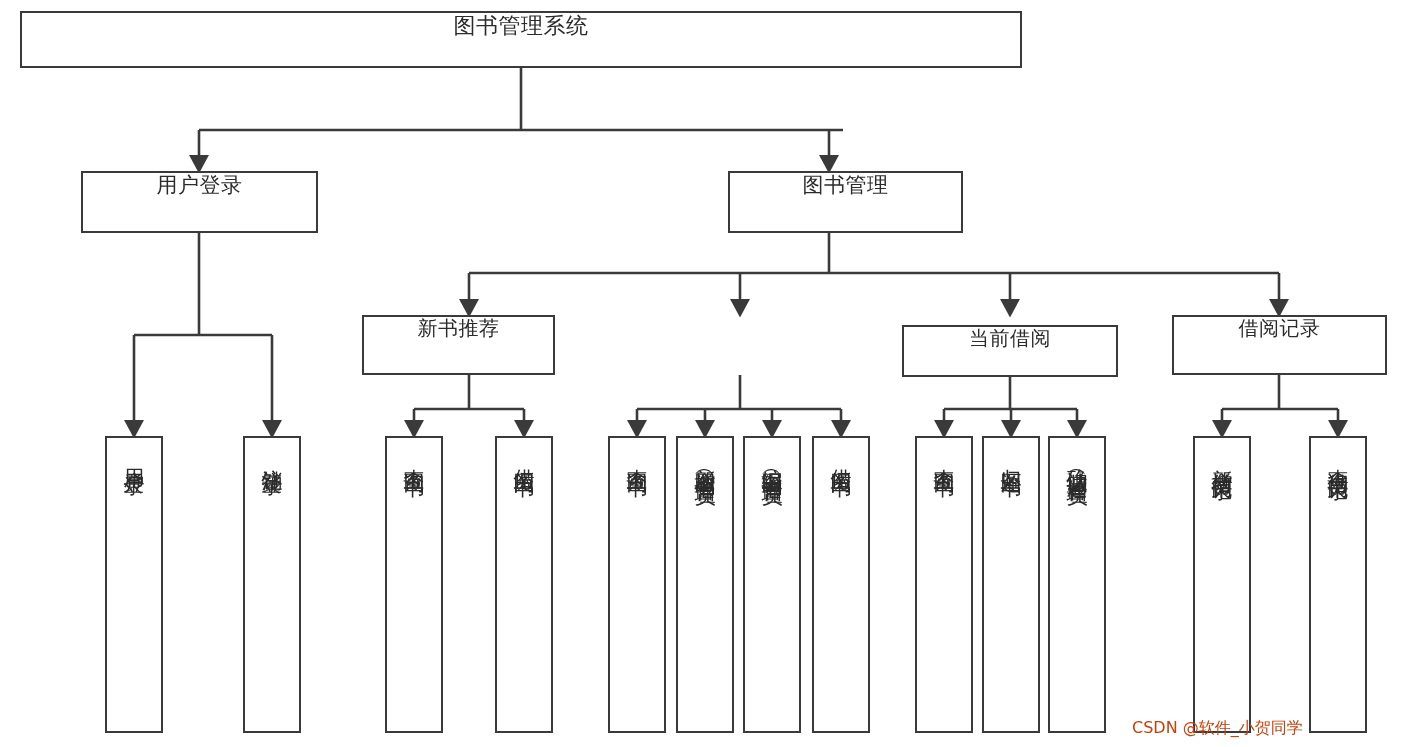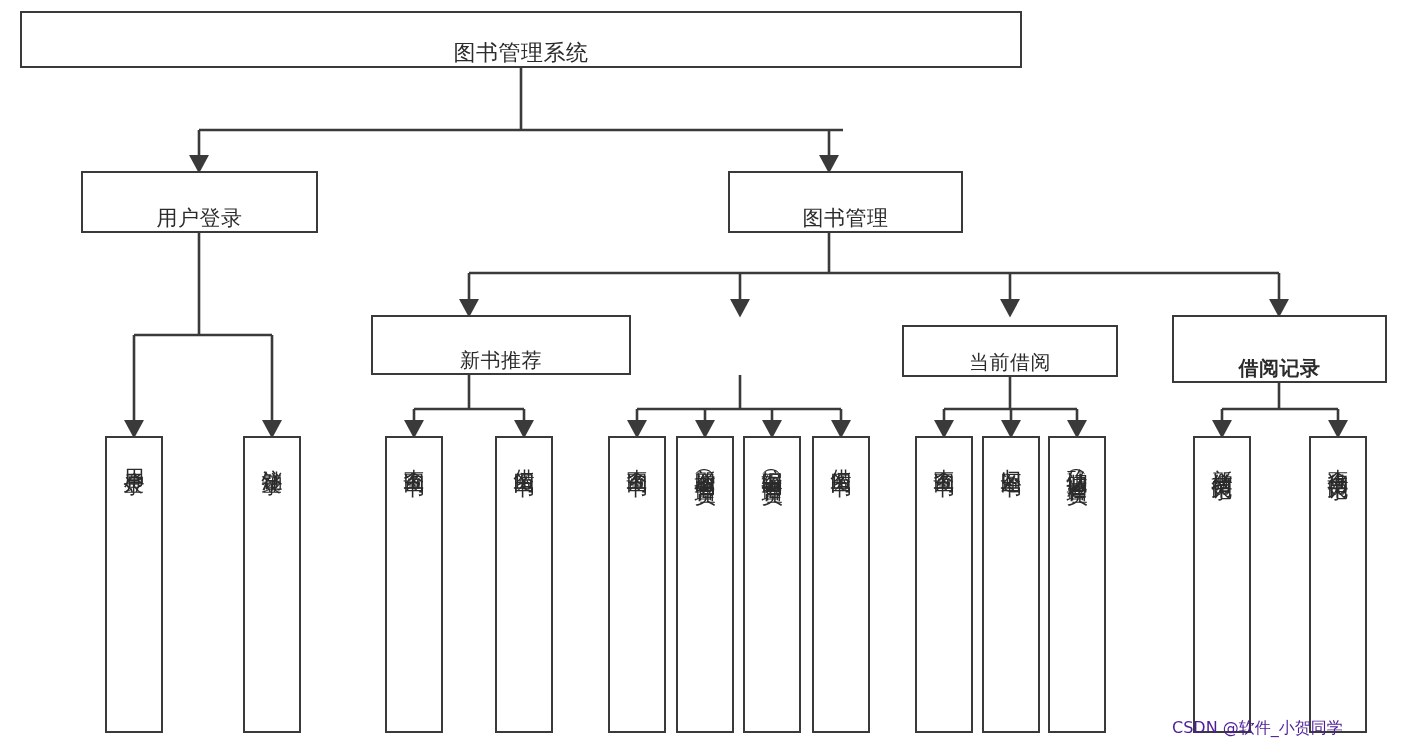--- a/index.html
+++ b/index.html
@@ -24,21 +24,21 @@
     top: 0;
     width: 1405px;
     height: 747px;
   }
   .node {
     position: absolute;
     box-sizing: border-box;
     background: #ffffff;
     border: 2.2px solid #3a3a3a;
     display: flex;
-    align-items: flex-end;
+    align-items: flex-start;
     justify-content: center;
     z-index: 2;
   }
   .node-label {
     color: #2b2b2b;
     letter-spacing: 0.5px;
     line-height: 1.18;
     white-space: nowrap;
   }
   .node-root .node-label {
@@ -59,24 +59,24 @@
     font-size: 21px;
     writing-mode: vertical-rl;
     text-orientation: upright;
     letter-spacing: 2.5px;
     line-height: 1.05;
     white-space: nowrap;
     text-align: left;
   }
   .watermark {
     position: absolute;
-    left: 1172px;
+    left: 1132px;
     top: 718px;
     font-size: 16px;
-    color: #4c1d95;
+    color: #c2410c;
     white-space: nowrap;
     z-index: 5;
     font-family: "DejaVu Sans", "Liberation Sans", sans-serif;
   }
 </style>
 </head>
 <body>
 
 <div id="diagram-root">
 
@@ -136,30 +136,30 @@
   </div>
 
   <div class="node node-l2" style="left:81px; top:171px; width:237px; height:62px;">
     <span class="node-label">用户登录</span>
   </div>
 
   <div class="node node-l2" style="left:712px; top:171px; width:235px; height:62px;margin-left:16px;">
     <span class="node-label">图书管理</span>
   </div>
 
-  <div class="node node-l3" style="left:362px; top:315px; width:260px; height:60px;margin-left:9px;">
+  <div class="node node-l3" style="left:362px; top:315px; width:193px; height:60px;">
     <span class="node-label">新书推荐</span>
   </div>
 
 
   <div class="node node-l3" style="left:902px; top:325px; width:216px; height:52px;">
     <span class="node-label">当前借阅</span>
   </div>
 
-  <div class="node node-l3" style="left:1172px; top:315px; width:215px; height:68px;font-weight:bold;">
+  <div class="node node-l3" style="left:1172px; top:315px; width:215px; height:60px;">
     <span class="node-label">借阅记录</span>
   </div>
 
   <div class="node node-leaf" style="left:105px; top:436px; width:58px; height:297px;">
     <span class="node-label">用户登录</span>
   </div>
 
   <div class="node node-leaf" style="left:243px; top:436px; width:58px; height:297px;">
     <span class="node-label">注销登录</span>
   </div>

